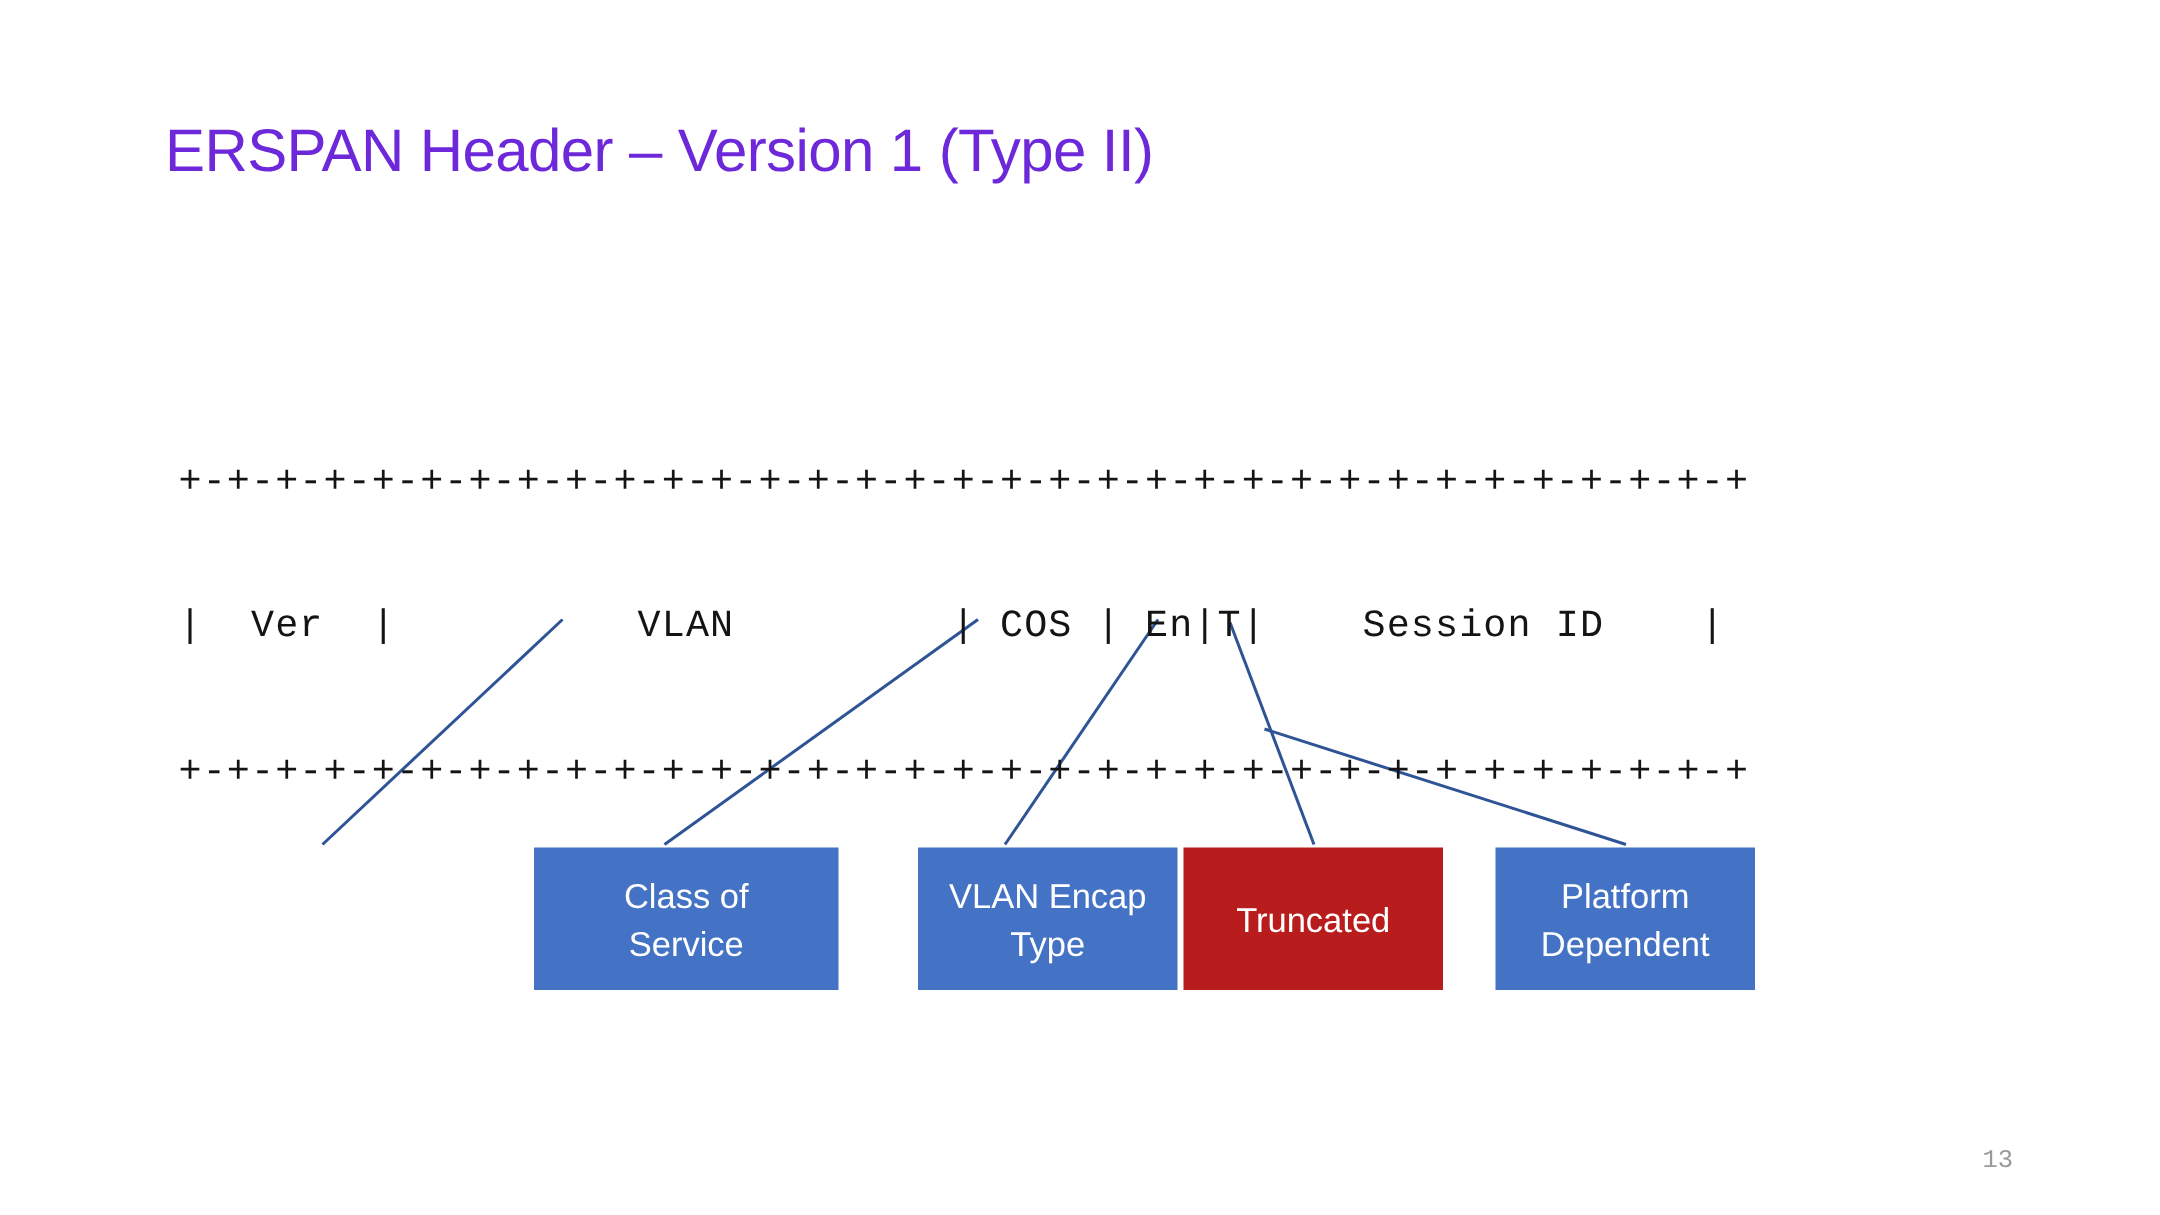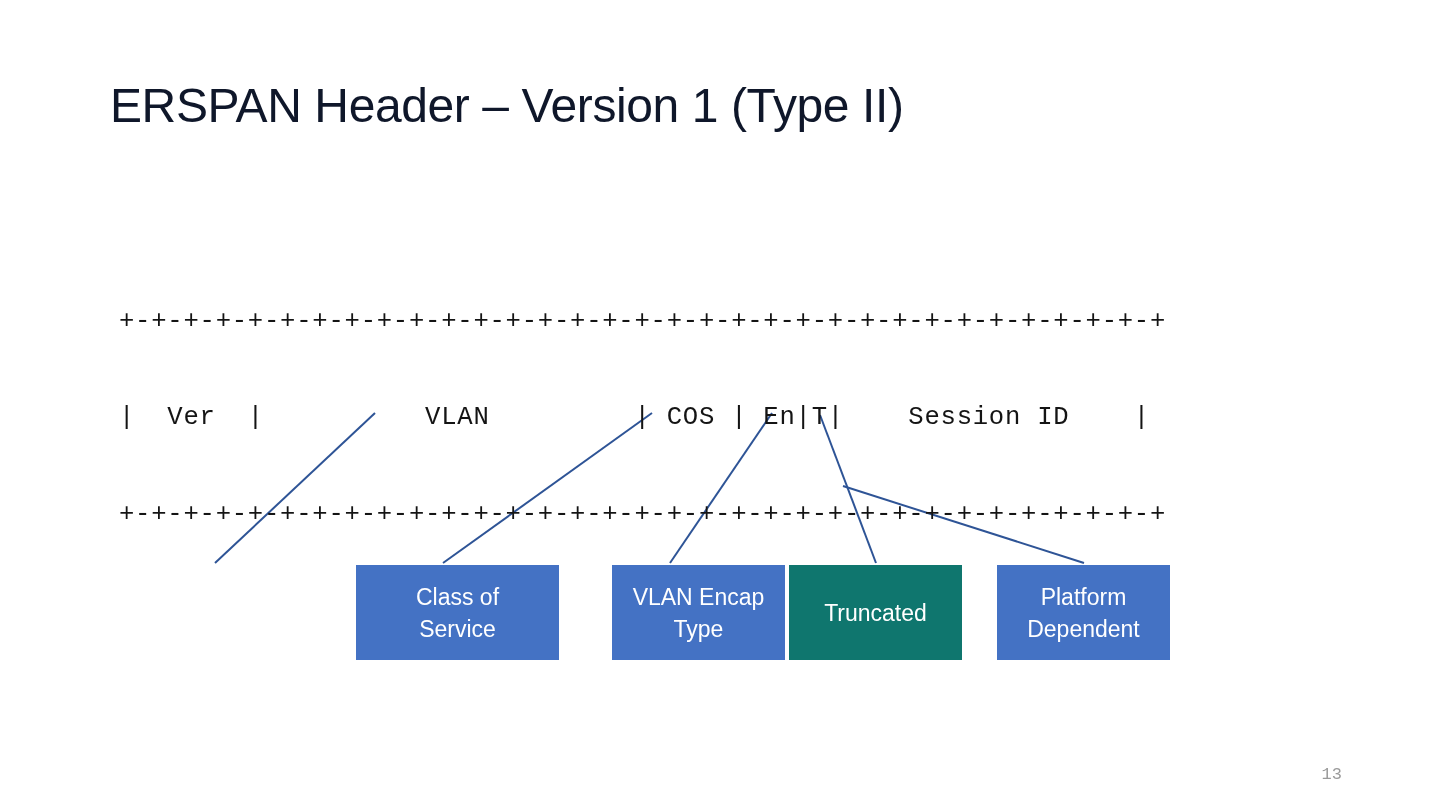--- a/index.html
+++ b/index.html
@@ -19,24 +19,24 @@
     overflow: hidden;
   }
 
   
   #slide-title {
     position: absolute;
     left: 110px;
     top: 78px;
     width: 1200px;
     font-family: "Liberation Sans", sans-serif;
-    font-size: 48px;
+    font-size: 40px;
     font-weight: 400;
     line-height: 1.15;
-    color: #0f172a;
+    color: #6d28d9;
     letter-spacing: -0.4px;
     white-space: pre;
   }
 
   
   #ascii-diagram {
     position: absolute;
     left: 119px;
     top: 241px;
     font-family: "Liberation Mono", "DejaVu Sans Mono", monospace;
@@ -113,20 +113,20 @@
     
   </div>
 
 
   <div class="callout" style="left: 356px; top: 565px; width: 203px; height: 95px; background: rgb(68, 114, 196); color: rgb(255, 255, 255);">Class of
 Service</div>
 
   <div class="callout" style="left: 612px; top: 565px; width: 173px; height: 95px; background: rgb(68, 114, 196); color: rgb(255, 255, 255);">VLAN Encap
 Type</div>
 
-  <div class="callout" style="left: 789px; top: 565px; width: 173px; height: 95px; background: #0f766e; color: rgb(255, 255, 255);">Truncated</div>
+  <div class="callout" style="left: 789px; top: 565px; width: 173px; height: 95px; background: #b91c1c; color: rgb(255, 255, 255);">Truncated</div>
 
   <div class="callout" style="left: 997px; top: 565px; width: 173px; height: 95px; background: rgb(68, 114, 196); color: rgb(255, 255, 255);">Platform
 Dependent</div>
 
   <div id="page-number" style="color: rgb(154, 154, 154);">13</div>
 
 </div>
 
 </body></html>

